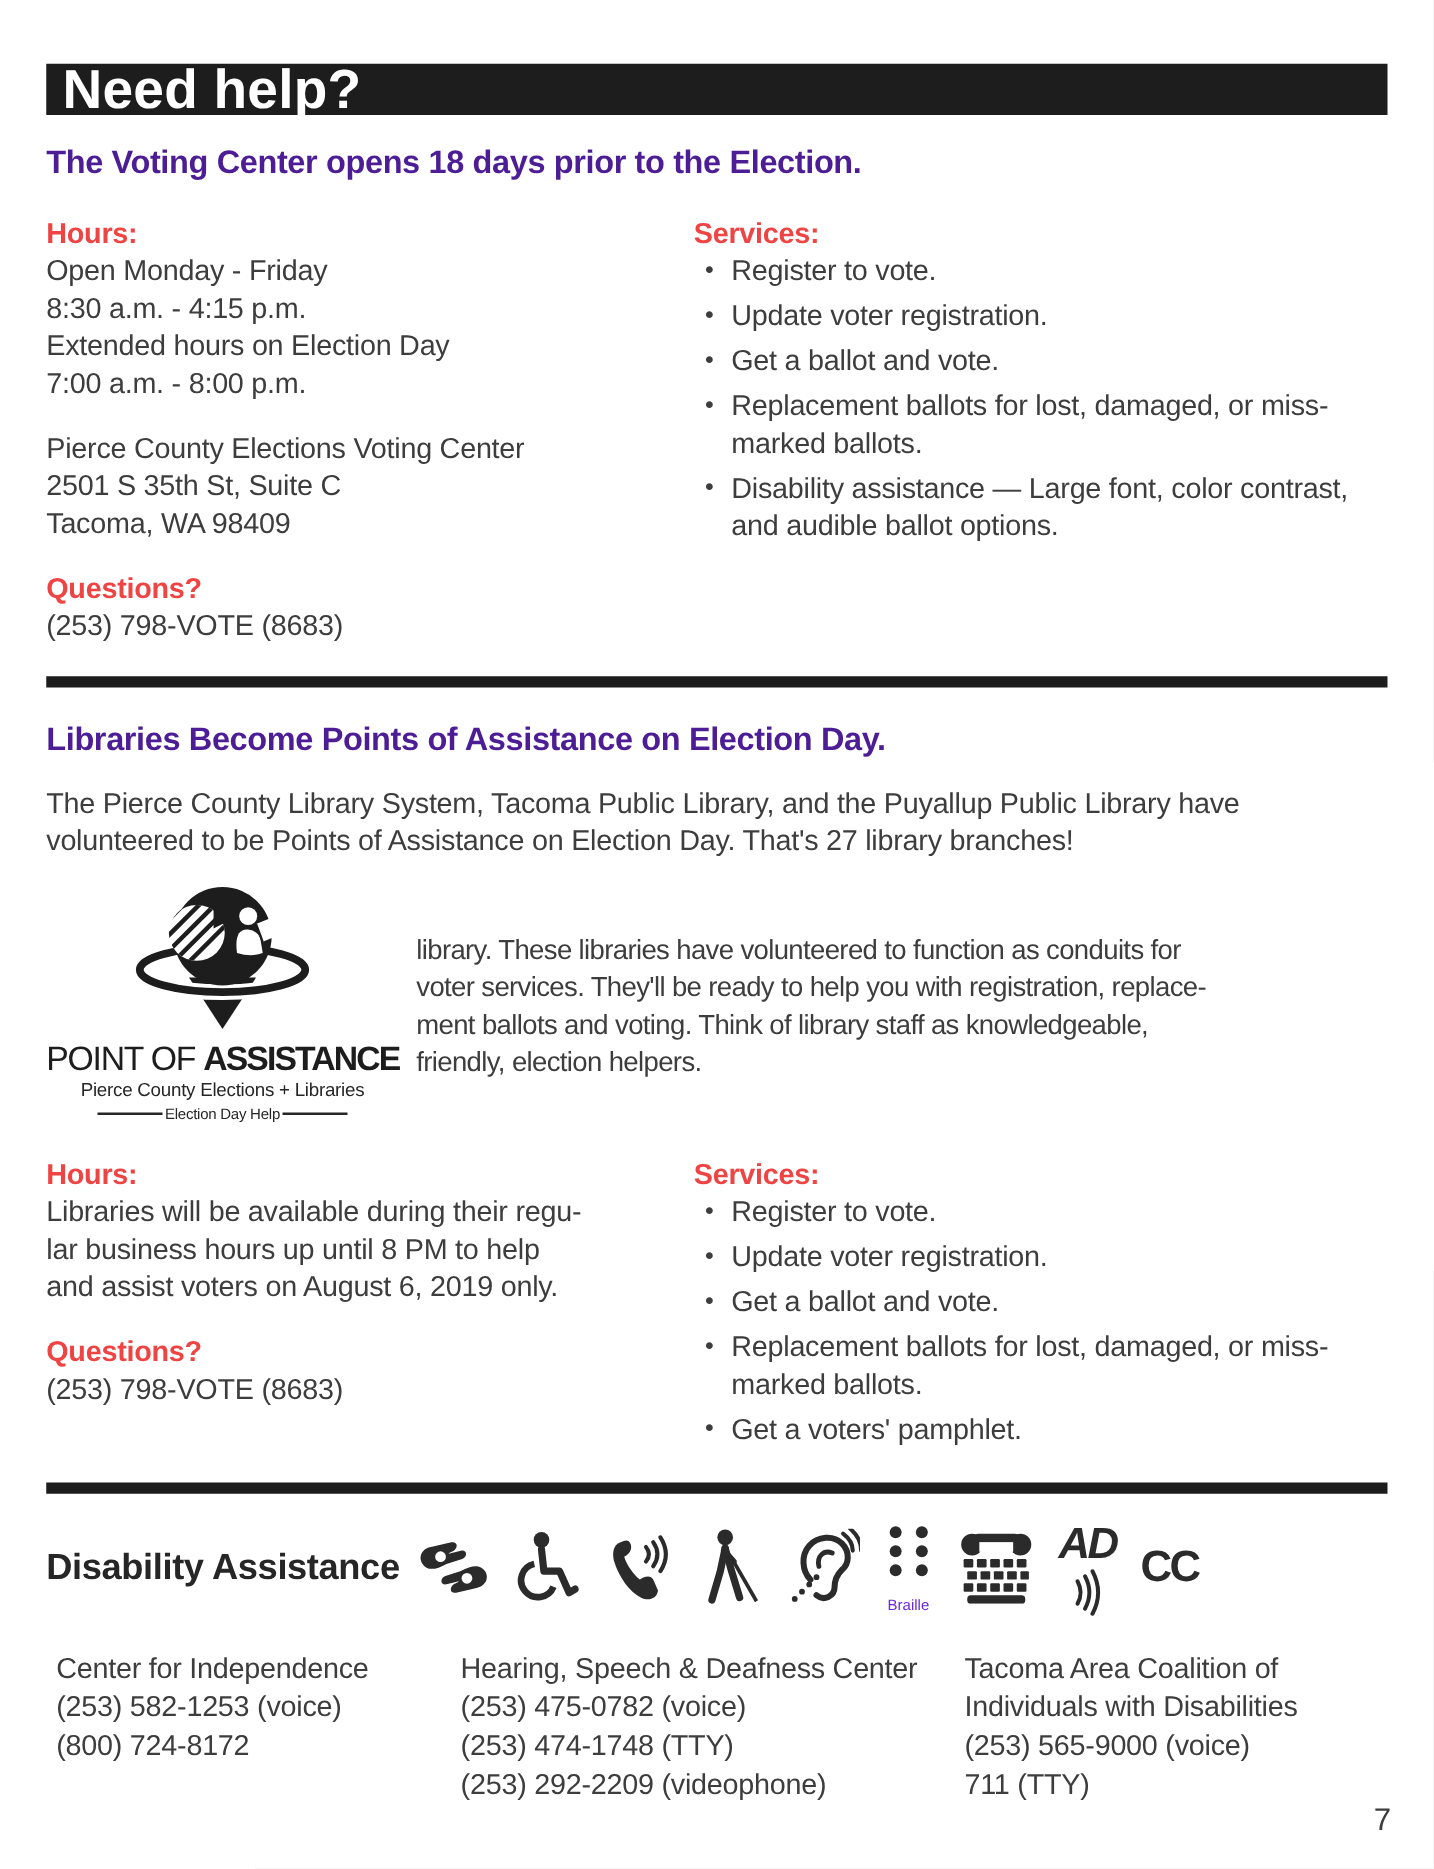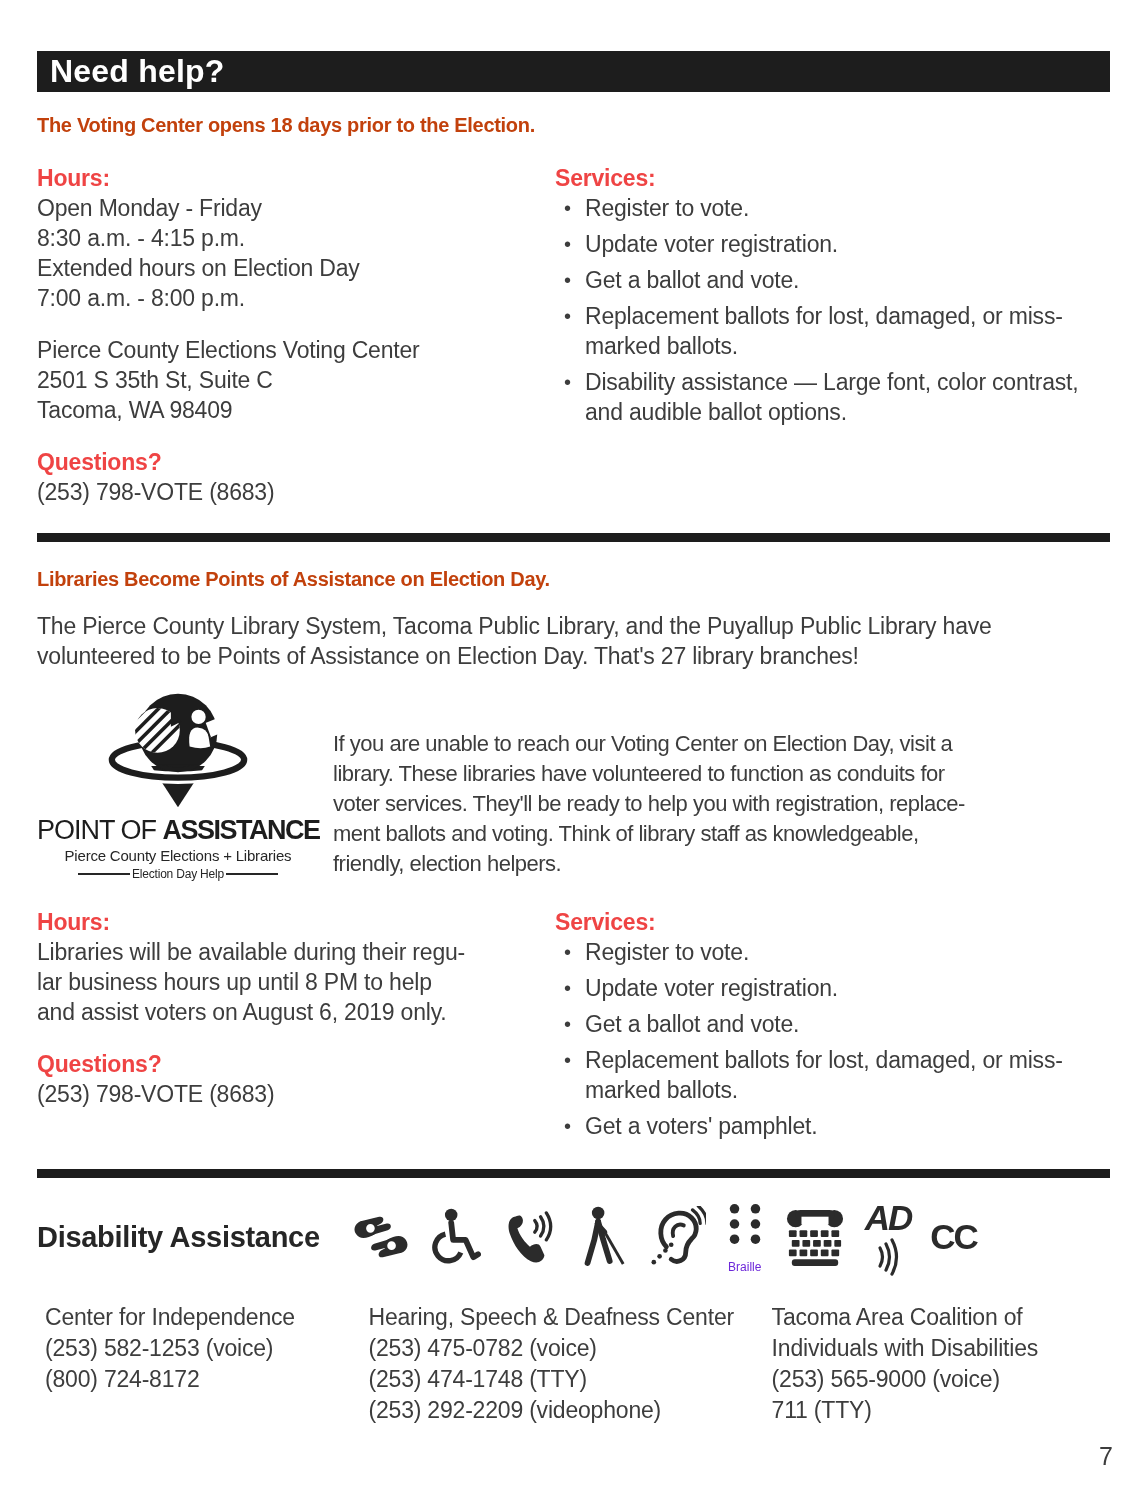--- a/index.html
+++ b/index.html
@@ -12,24 +12,24 @@
     color:#3d3d3d;
     overflow:hidden;
   }
   .content{padding:0 37px;}
   
   .banner{
     margin-top:51px;height:41px;background:#1d1d1d;
     display:flex;align-items:center;
     padding-left:13px;
   }
-  .banner-title{color:#ffffff;font-size:32px;font-weight:bold;letter-spacing:.2px;}
+  .banner-title{color:#ffffff;font-size:44px;font-weight:bold;letter-spacing:.2px;}
   
   .h-section{
-    font-size:20px;font-weight:bold;color:#c2410c;
+    font-size:26px;font-weight:bold;color:#4c1d95;
     letter-spacing:-.3px;margin:0;
   }
   .h1-wrap{margin-top:22px;}
   
   .body-line{font-size:23px;line-height:30px;letter-spacing:-.2px;}
   .bold-label{font-weight:bold;color:#ef4444;}
   .block-gap{height:22px;}
   
   .cols{display:flex;margin-top:26px;}
   .col-left{width:518px;}
@@ -55,21 +55,21 @@
   .logo-title{font-size:27px;color:#1d1d1d;letter-spacing:-1px;white-space:nowrap;margin-top:2px;}
   .logo-title .light{font-weight:200;}
   .logo-title .heavy{font-weight:bold;letter-spacing:-1.5px;}
   .logo-sub{font-size:15px;color:#262626;margin-top:1px;letter-spacing:-.2px;}
   .logo-tag{display:flex;align-items:center;justify-content:center;gap:2px;margin-top:3px;}
   .logo-tag .rule{width:52px;border-top:2px solid #262626;height:0;}
   .logo-tag .tag-text{font-size:12px;color:#262626;letter-spacing:-.2px;}
   .logo-para{flex:1;margin-left:14px;margin-top:38px;}
   .logo-para .body-line{font-size:22px;letter-spacing:-.5px;}
   
-  .dis-row{display:flex;align-items:center;margin-top:20px;gap:30px;}
+  .dis-row{display:flex;align-items:center;margin-top:20px;gap:12px;}
   .dis-title{font-size:29px;font-weight:bold;color:#262626;letter-spacing:-.3px;white-space:nowrap;}
   .icons{display:flex;align-items:center;gap:19px;}
   .icon{flex:none;display:flex;flex-direction:column;align-items:center;}
   .icon svg{display:block;}
   .braille-label{font-size:12px;color:#6d28d9;margin-top:13px;}
   .ad-cc{display:flex;align-items:center;justify-content:flex-end;}
   .ad-text,.cc-text{
     font-size:35px;font-weight:bold;color:#2b2b2b;letter-spacing:-2px;
   }
   .ad-text{font-style:italic;}
@@ -172,21 +172,20 @@
           <span class="heavy">ASSISTANCE</span>
         </div>
         <div class="logo-sub">Pierce County Elections + Libraries</div>
         <div class="logo-tag">
           <span class="rule"></span>
           <span class="tag-text">Election Day Help</span>
           <span class="rule"></span>
         </div>
       </div>
       <div class="logo-para">
-        <div class="body-line">If you are unable to reach our Voting Center on Election Day, visit a</div>
         <div class="body-line">library. These libraries have volunteered to function as conduits for</div>
         <div class="body-line">voter services. They'll be ready to help you with registration, replace-</div>
         <div class="body-line">ment ballots and voting.  Think of library staff as knowledgeable,</div>
         <div class="body-line">friendly, election helpers.</div>
       </div>
     </div>
 
     <div class="cols">
       <div class="col-left">
         <div class="body-line bold-label">Hours:</div>

